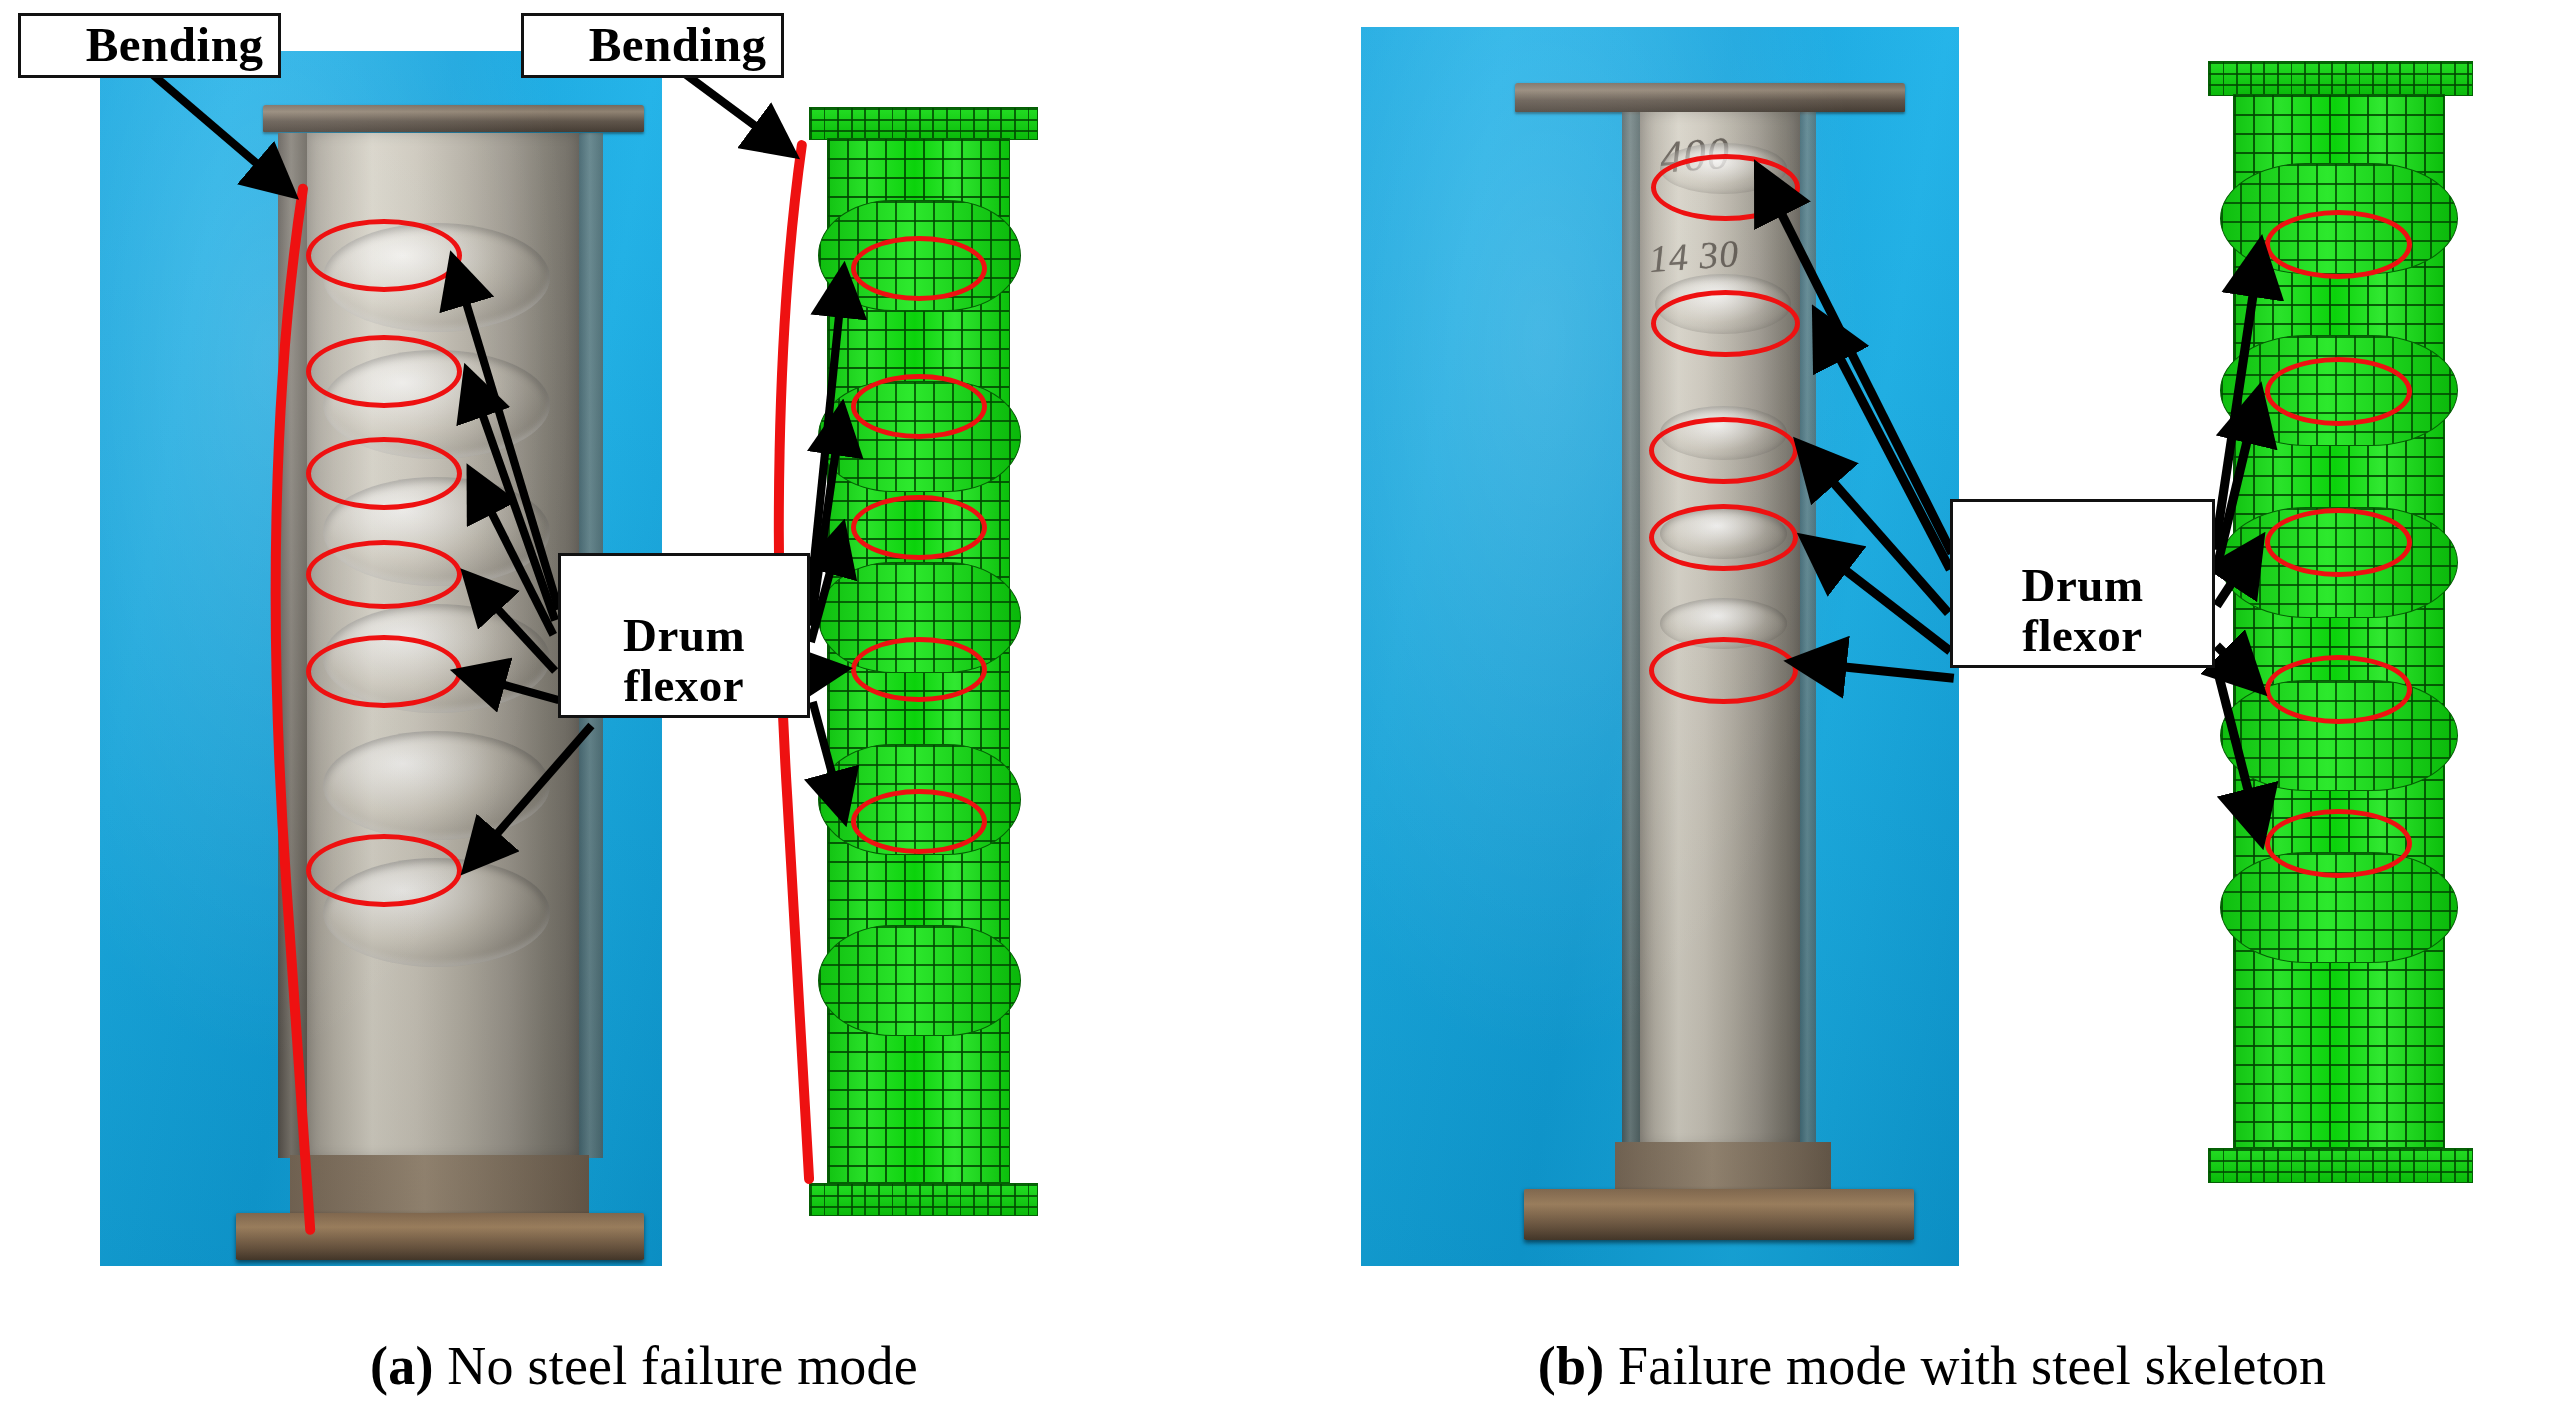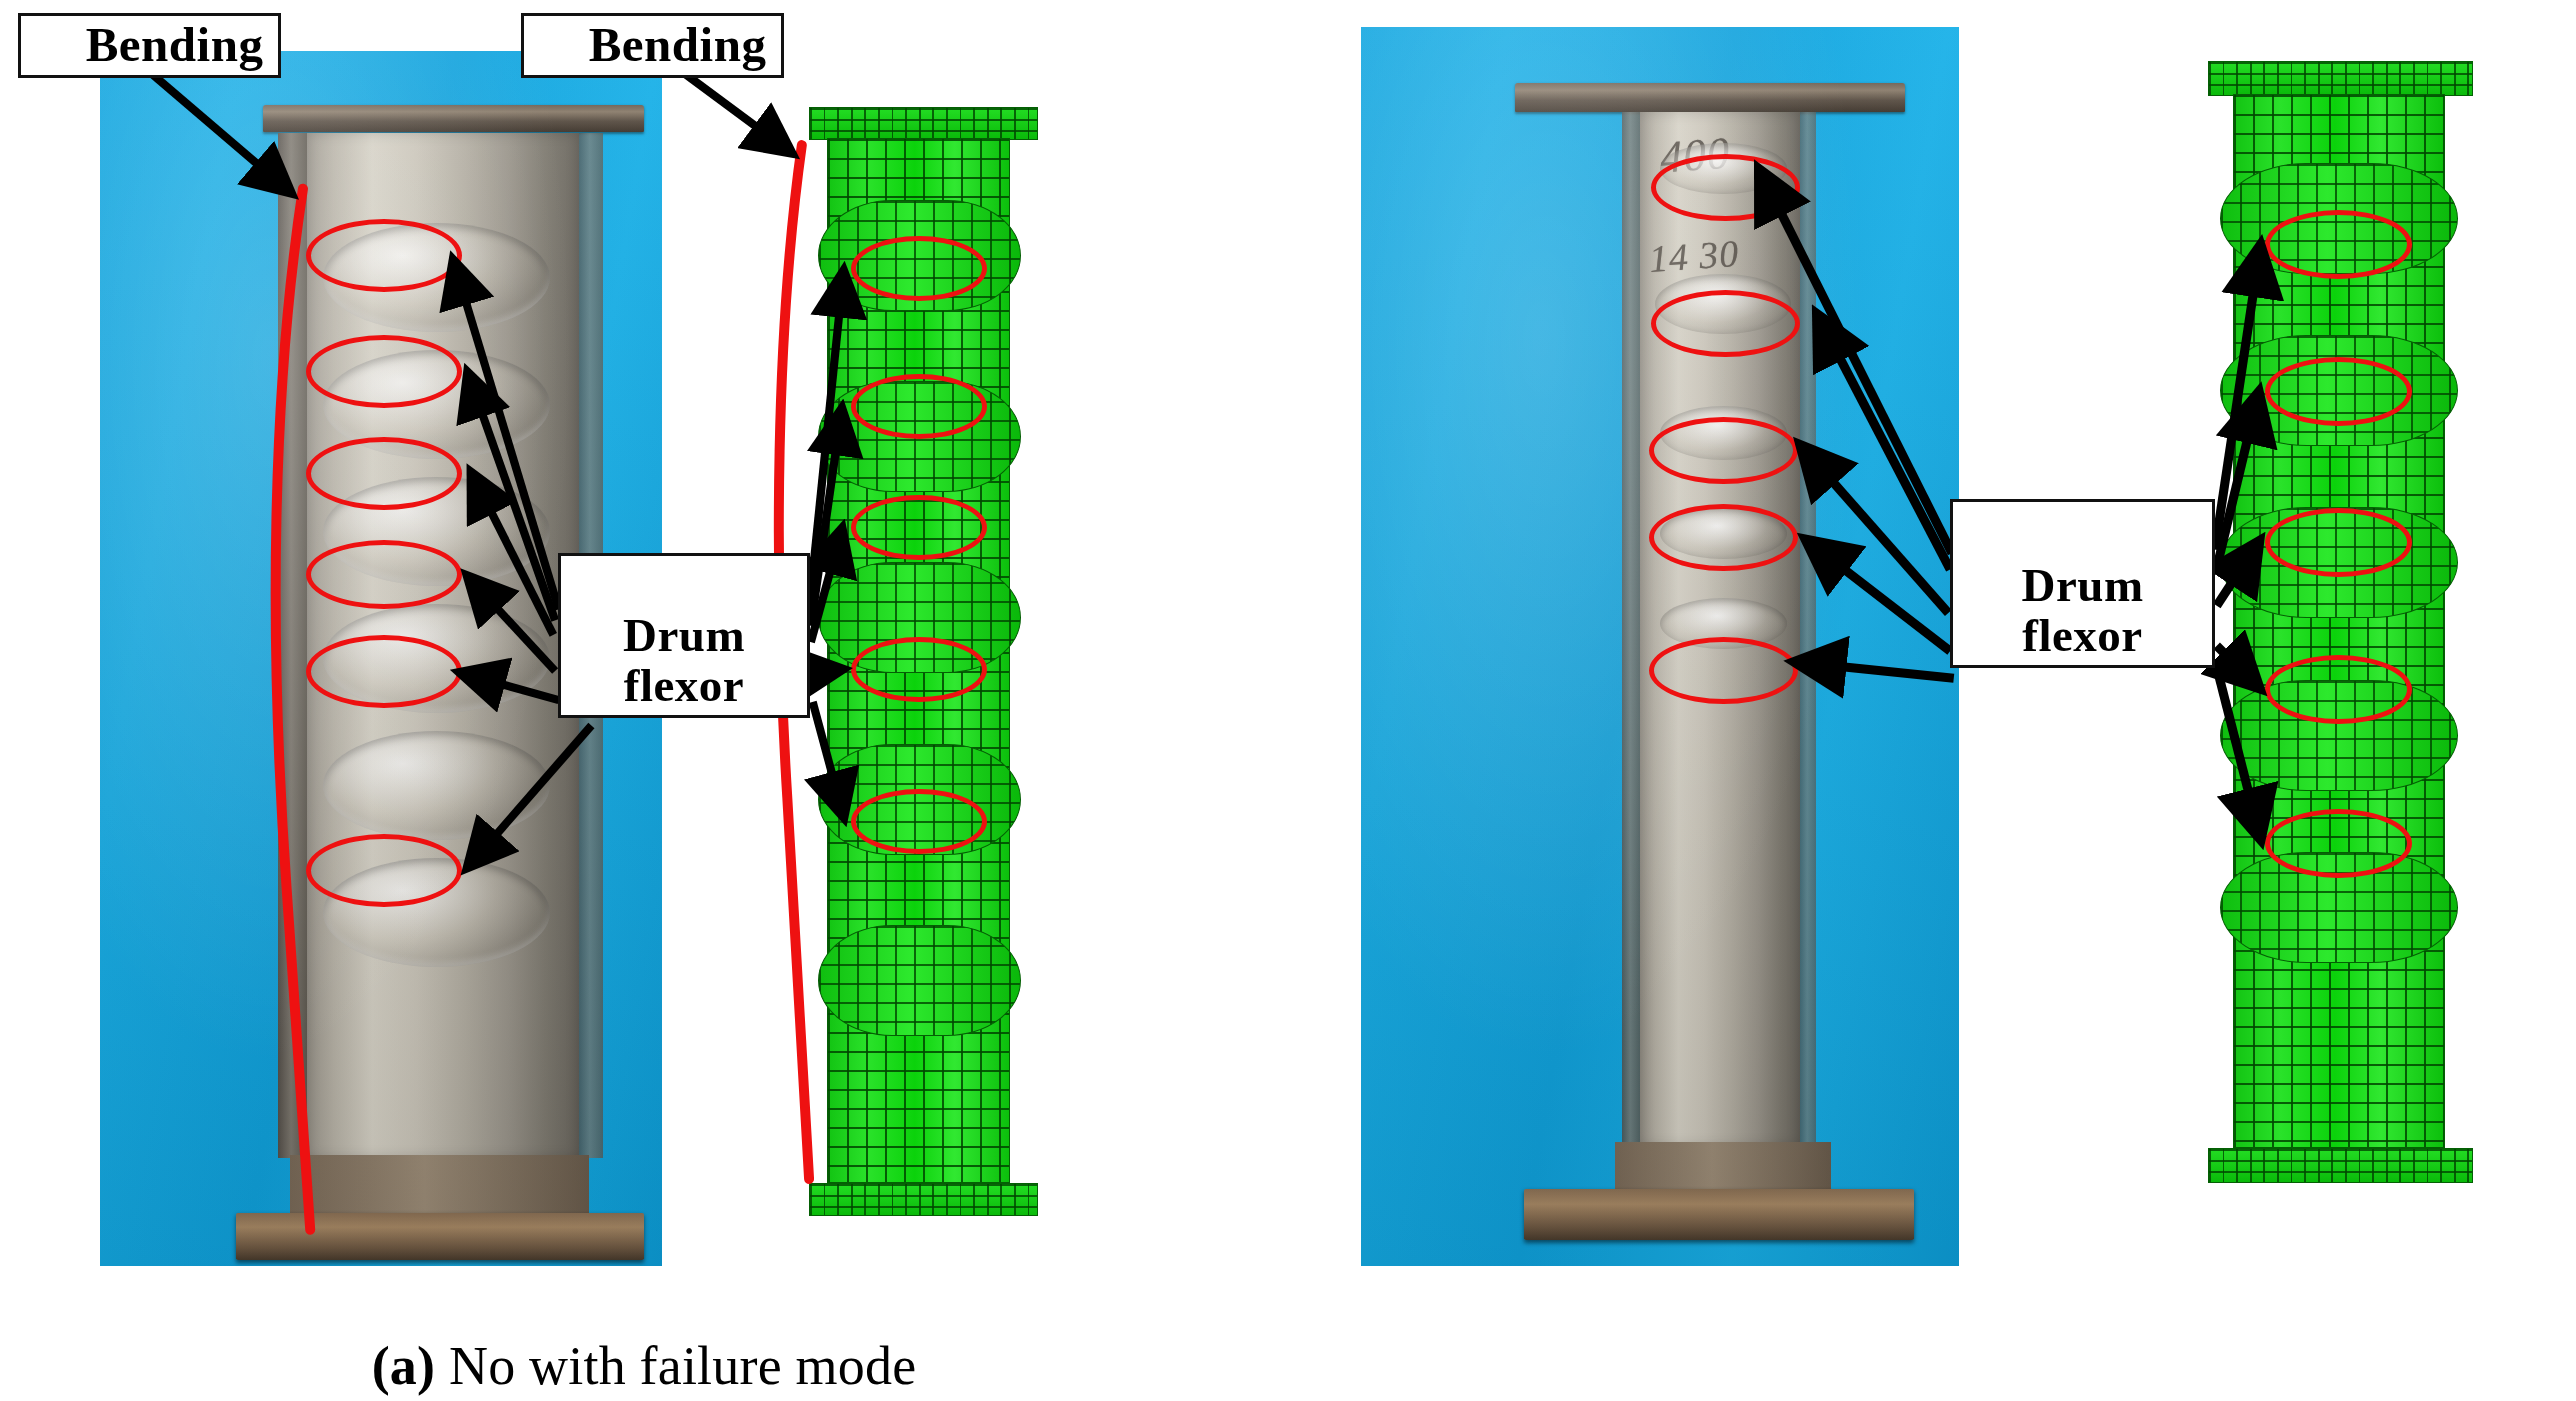--- a/index.html
+++ b/index.html
@@ -240,21 +240,21 @@
     </div>
     <div class="label-box bending" style="left:521px;top:12.7px;width:263px;height:65px;">
       <span>Bending</span>
     </div>
     <div class="label-box drum" style="left:558px;top:553px;width:252px;height:165px;flex-direction:column;">
       <span>Drum</span>
       <span>flexor</span>
     </div>
 
     <div class="caption">
-      <b>(a)</b><span> No with failure mode</span>
+      <b>(a)</b><span> No steel failure mode</span>
     </div>
   </div>
 
   <div class="panel" id="panel-b">
 
     <div class="photo" style="left:73px;top:27px;width:598px;height:1239px;">
       <div class="specimen" style="position:absolute;inset:0;">
         <div class="top-plate" style="left:154px;top:56px;width:390px;height:29px;"></div>
         <div class="flange" style="left:261px;top:85px;width:18px;height:1034px;opacity:.85;"></div>
         <div class="web" style="left:279px;top:85px;width:160px;height:1034px;"></div>
@@ -315,16 +315,19 @@
       <path d="M1024,668 L1070,598" stroke="#000" stroke-width="10" fill="none" marker-end="url(#ah-b)"></path>
       <path d="M1024,712 L1070,758" stroke="#000" stroke-width="10" fill="none" marker-end="url(#ah-b)"></path>
       <path d="M1026,744 L1072,924" stroke="#000" stroke-width="10" fill="none" marker-end="url(#ah-b)"></path>
     </svg>
 
     <div class="label-box drum" style="left:662px;top:499px;width:265px;height:169px;flex-direction:column;">
       <span>Drum</span>
       <span>flexor</span>
     </div>
 
+    <div class="caption">
+      <b>(b)</b><span> Failure mode with steel skeleton</span>
+    </div>
   </div>
 
 </div>
 
 
 </body></html>

